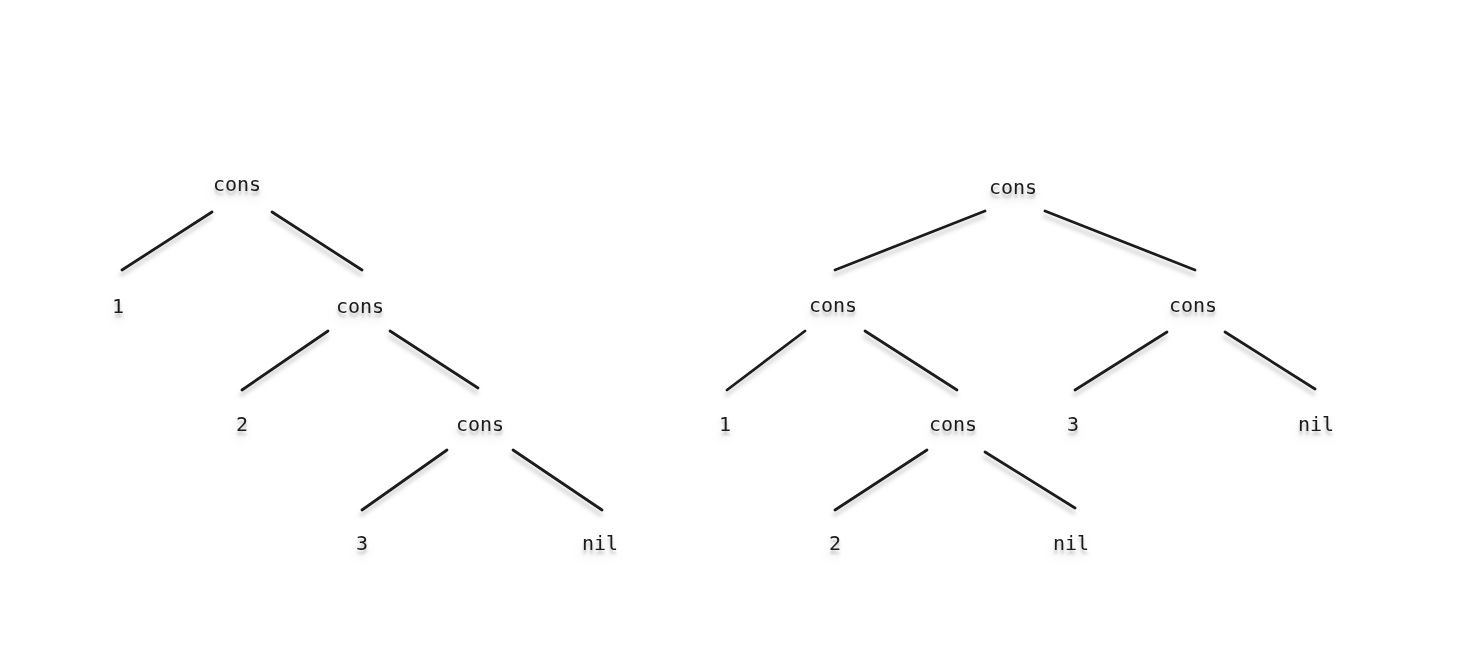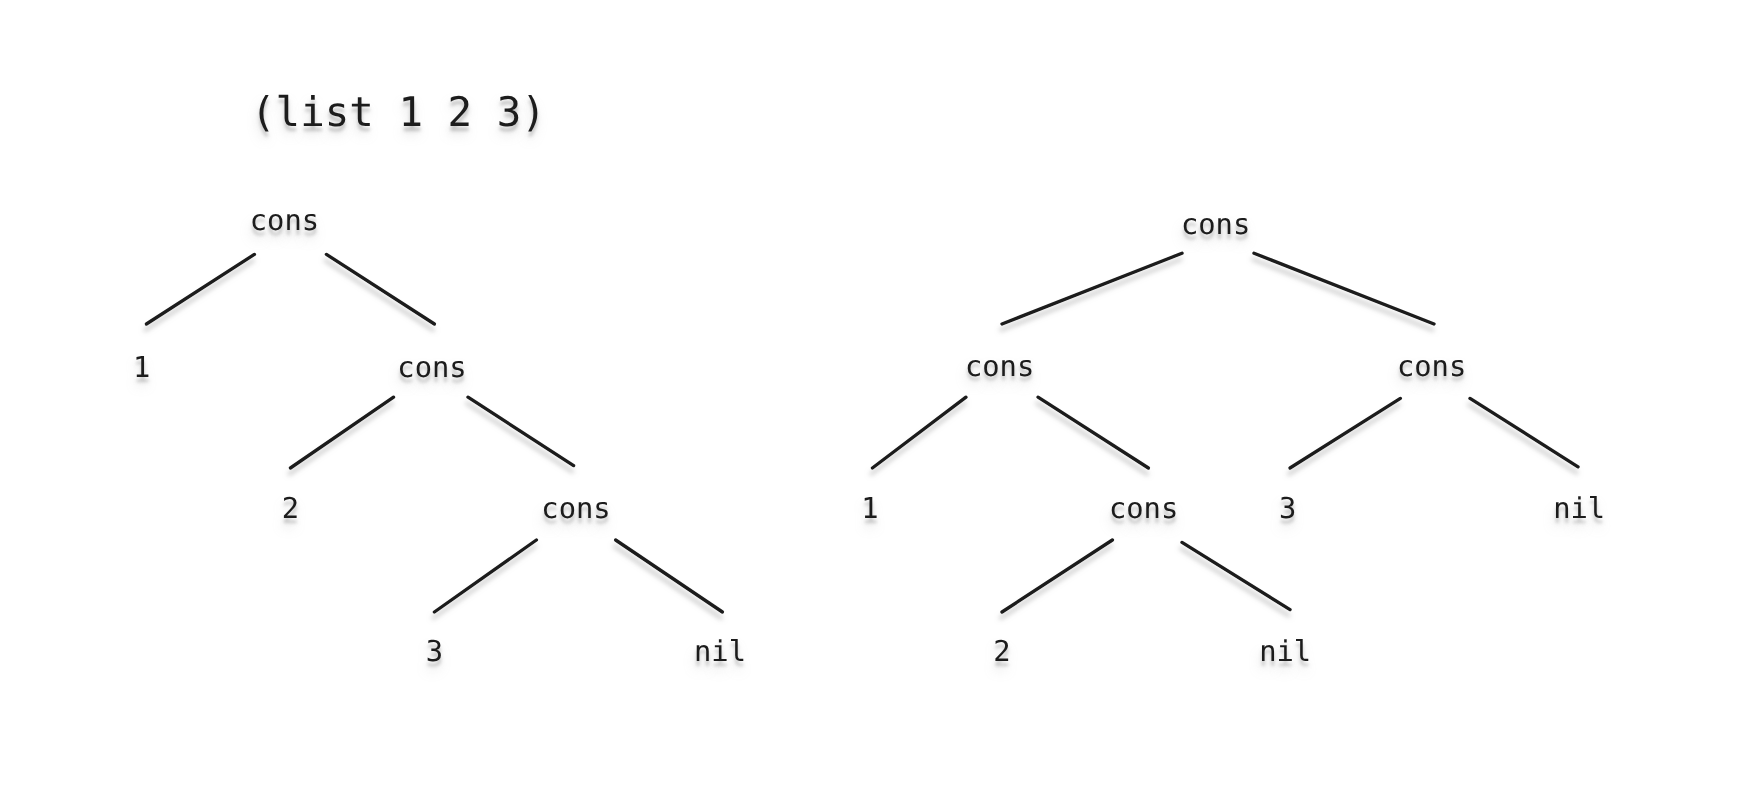--- a/index.html
+++ b/index.html
@@ -30,21 +30,21 @@
     white-space: pre;
     color: #1c1c1c;
     text-shadow: 0px 4px 3px rgba(150,150,150,0.55),
                  -1px 7px 9px rgba(170,170,170,0.35);
     line-height: 1;
   }
   .expr {
     font-size: 34px;
   }
   .node {
-    font-size: 24px;
+    font-size: 20px;
   }
 </style>
 </head>
 <body>
 
 <div class="canvas">
 
   <svg class="edges-layer" viewBox="0 0 1470 666" xmlns="http://www.w3.org/2000/svg" aria-hidden="true">
     <defs>
       <filter id="edgeShadow" x="-60%" y="-60%" width="220%" height="220%">
@@ -64,21 +64,20 @@
       <line x1="1045" y1="211" x2="1195" y2="270"></line>
       <line x1="805" y1="331" x2="727" y2="390"></line>
       <line x1="865" y1="331" x2="957" y2="390"></line>
       <line x1="1167" y1="332" x2="1075" y2="390"></line>
       <line x1="1225" y1="332" x2="1315" y2="389"></line>
       <line x1="927" y1="450" x2="835" y2="510"></line>
       <line x1="985" y1="452" x2="1075" y2="508"></line>
     </g>
   </svg>
 
-  <div class="label expr" style="left:332px; top:94px;">(list 1 2 3)</div>
 
   <div class="label node" style="left:237px; top:184px;">cons</div>
 
   <div class="label node" style="left:118px; top:306px;">1</div>
 
   <div class="label node" style="left:360px; top:306px;">cons</div>
 
   <div class="label node" style="left:242px; top:424px;">2</div>
 
   <div class="label node" style="left:480px; top:424px;">cons</div>

